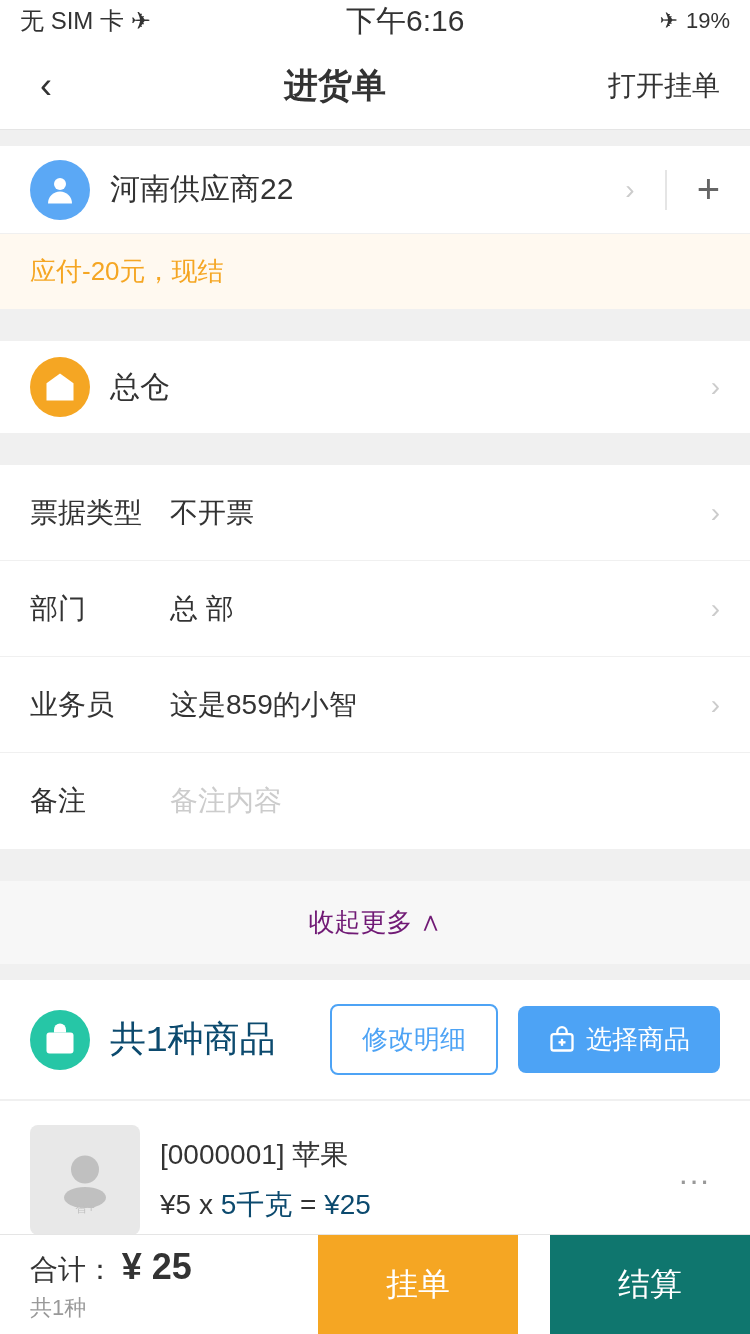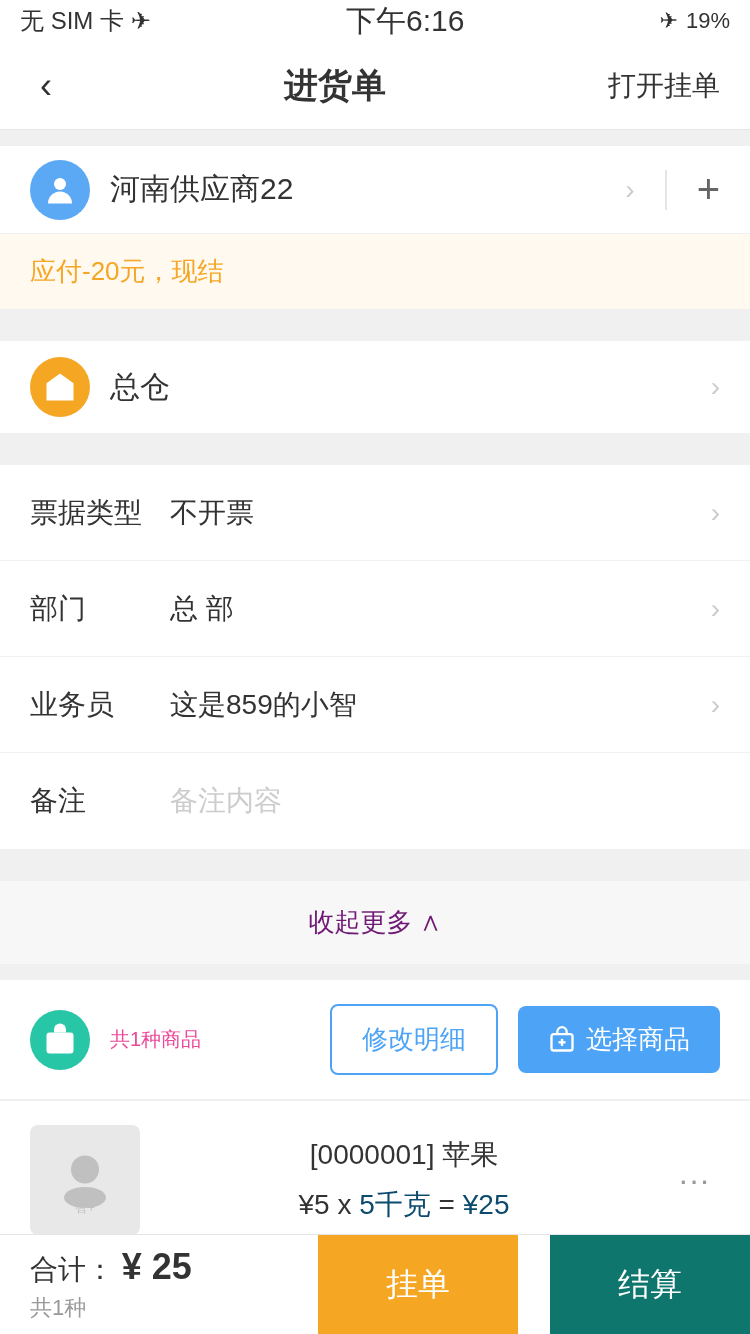--- a/index.html
+++ b/index.html
@@ -192,22 +192,23 @@
       border-radius: 50%;
       background: #26c6a6;
       display: flex;
       align-items: center;
       justify-content: center;
       flex-shrink: 0;
     }
     .product-icon svg { width: 36px; height: 36px; fill: #fff; }
     .product-count {
       flex: 1;
-      font-size: 20px;
-      color: #ec4899;
+      font-size: 36px;
+      color: #0c4a6e;
+      font-family: Liberation Mono, monospace;
     }
     .btn-outline {
       border: 2px solid #4da3f5;
       color: #4da3f5;
       background: #fff;
       padding: 16px 30px;
       border-radius: 8px;
       font-size: 26px;
       cursor: pointer;
     }
@@ -237,21 +238,21 @@
       width: 110px;
       height: 110px;
       background: #e8e8e8;
       border-radius: 8px;
       display: flex;
       align-items: center;
       justify-content: center;
       flex-shrink: 0;
     }
     .product-thumb svg { width: 70px; height: 70px; opacity: 0.5; }
-    .product-info { flex: 1; text-align: center; }
+    .product-info { flex: 1; }
     .product-name {
       font-size: 28px;
       color: #333;
       margin-bottom: 12px;
     }
     .product-price {
       font-size: 28px;
       color: #333;
     }
     .price-highlight { color: #0c4a6e; }

